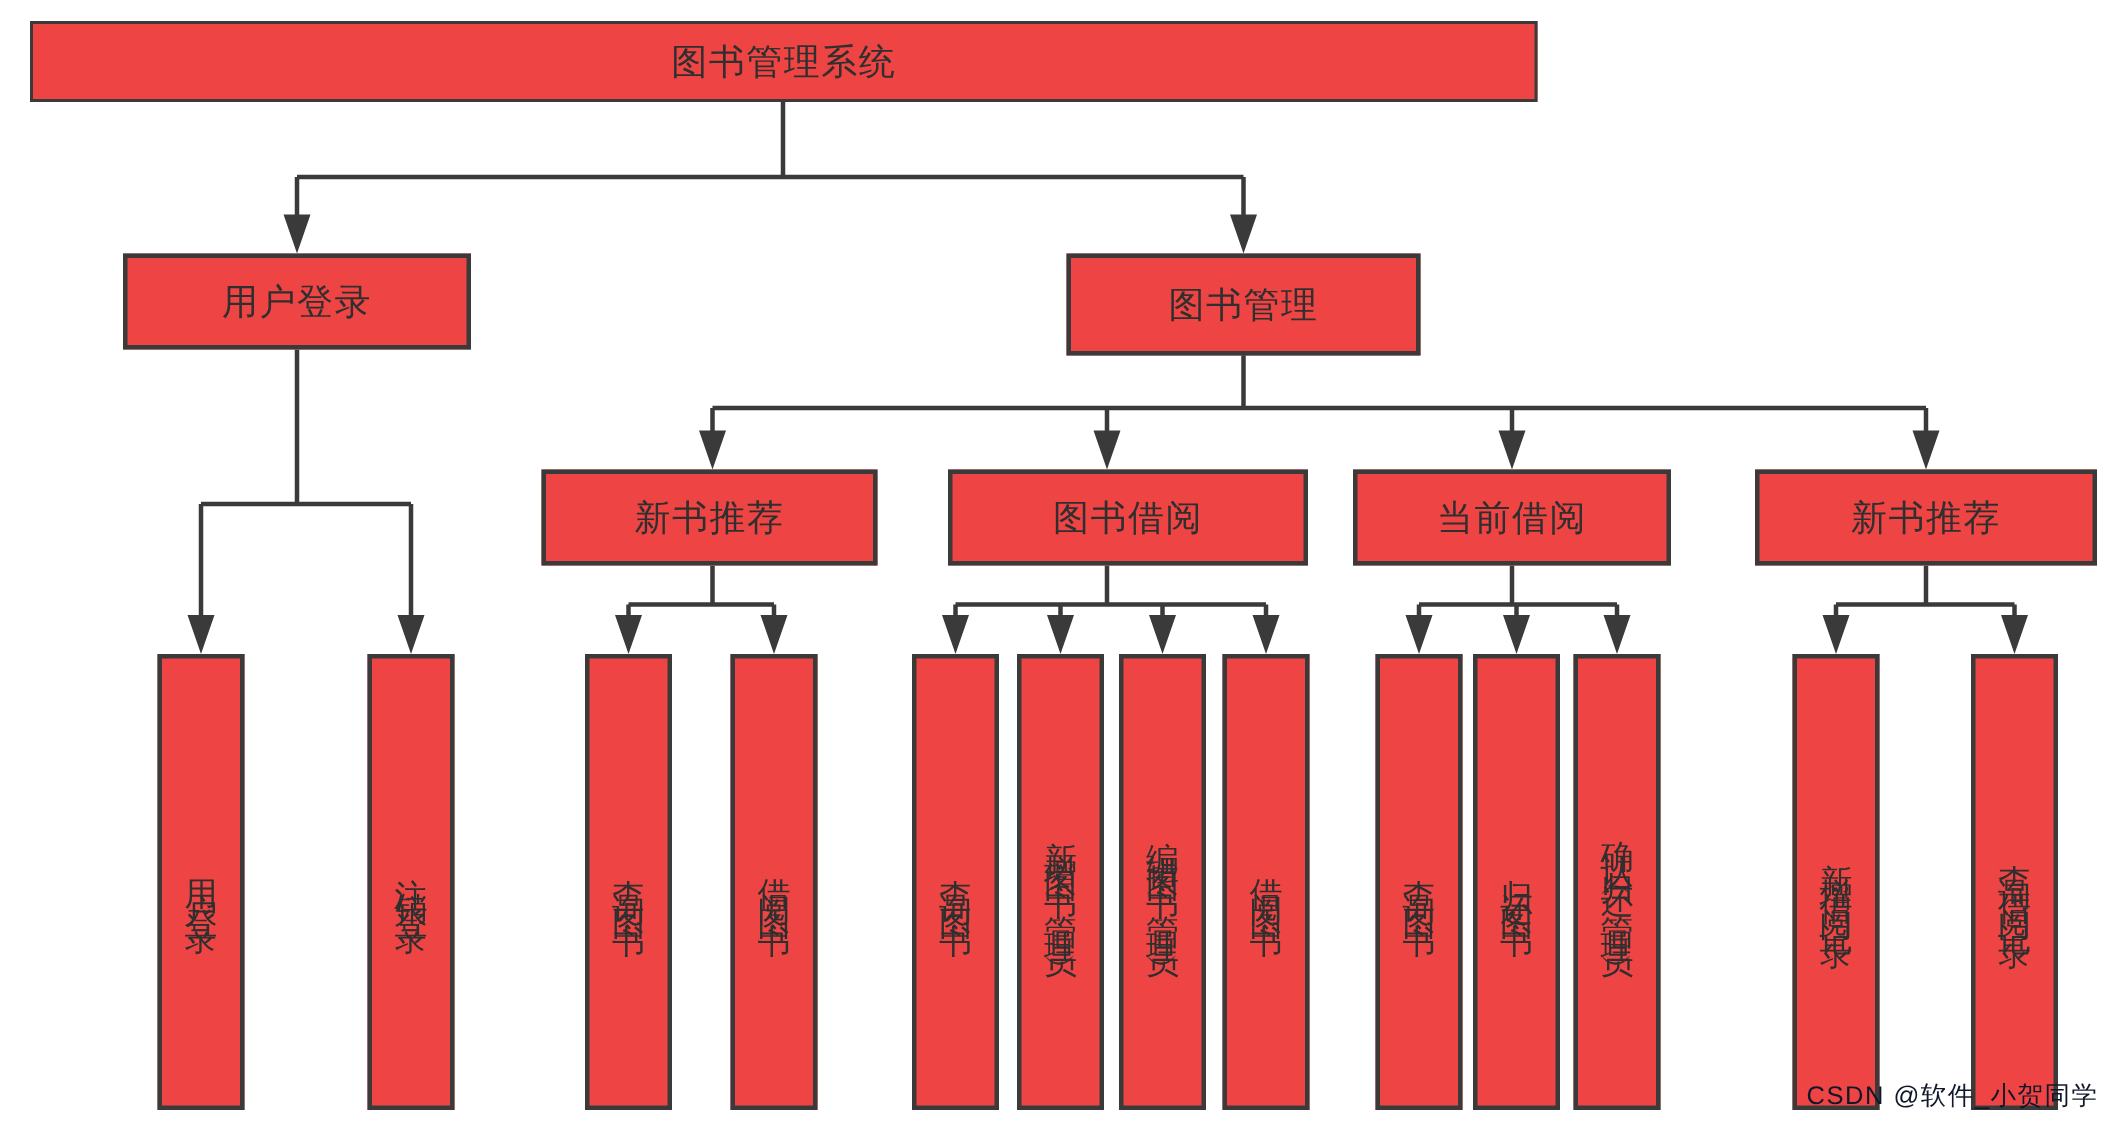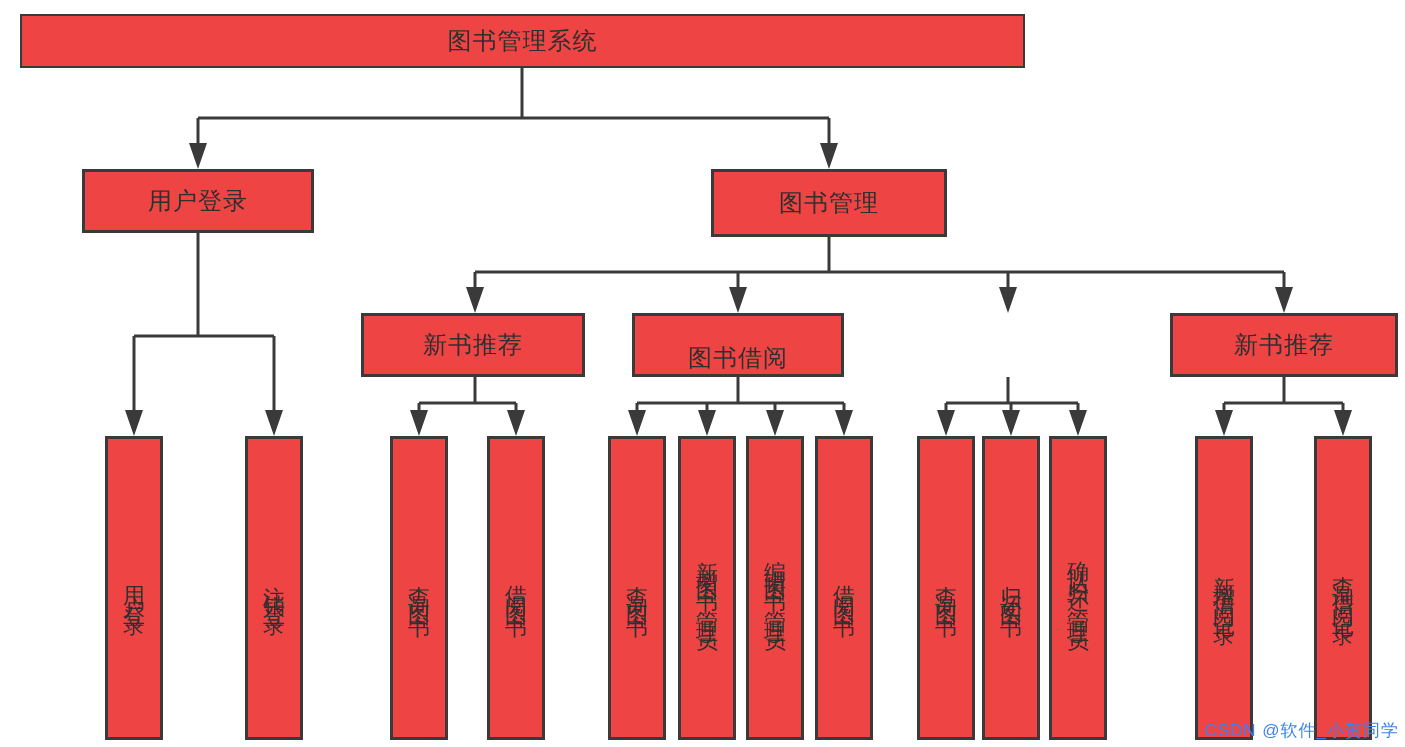--- a/index.html
+++ b/index.html
@@ -36,21 +36,21 @@
     font-size: 22px;
     letter-spacing: 10px;
     line-height: 1;
     white-space: nowrap;
   }
   .watermark {
     position: absolute;
     right: 6px;
     bottom: 5px;
     font-size: 17px;
-    color: #3b82f6;
+    color: #0f172a;
     letter-spacing: 1px;
     white-space: nowrap;
   }
 </style>
 </head>
 <body>
 
 <div class="canvas">
 
   <svg class="connectors" viewBox="0 0 1405 747" xmlns="http://www.w3.org/2000/svg" aria-hidden="true">
@@ -77,22 +77,25 @@
   <div class="node hnode" style="left:82px; top:169px; width:232px; height:64px;">
     <span>用户登录</span>
   </div>
   <div class="node hnode" style="left:711px; top:169px; width:236px; height:68px;">
     <span>图书管理</span>
   </div>
 
   <div class="node hnode" style="left:361px; top:313px; width:224px; height:64px;">
     <span>新书推荐</span>
   </div>
-  <div class="node hnode" style="left:632px; top:313px; width:212px; height:64px;align-items:flex-end;">
+  <div class="node hnode" style="left:632px; top:313px; width:240px; height:64px;">
     <span>图书借阅</span>
+  </div>
+  <div class="node hnode" style="left:902px; top:313px; width:212px; height:64px;">
+    <span>当前借阅</span>
   </div>
   <div class="node hnode" style="left:1170px; top:313px; width:228px; height:64px;">
     <span>新书推荐</span>
   </div>
 
   <div class="node vnode" style="left:105px;">
     <span class="vtext">用户登录</span>
   </div>
   <div class="node vnode" style="left:245px;">
     <span class="vtext">注销登录</span>

